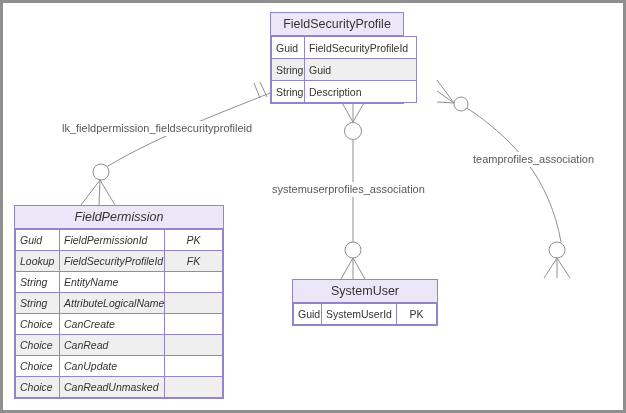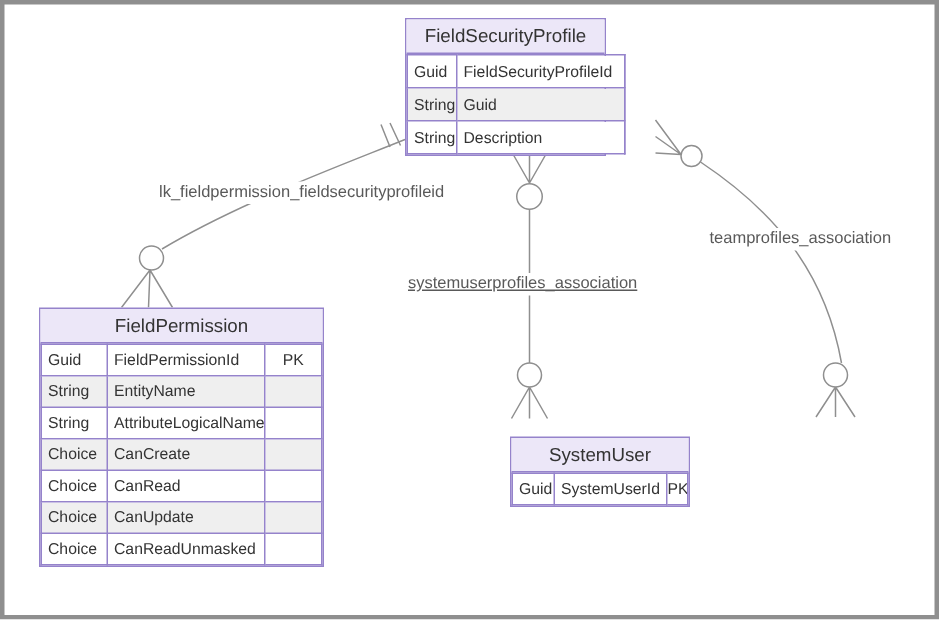--- a/index.html
+++ b/index.html
@@ -31,25 +31,25 @@
     border:1px solid #9583cb; padding:0 1px 0 4px; overflow:hidden;
     white-space:nowrap; background:#ffffff; font-size:10.5px; color:#333333;
   }
   .entity tr:nth-child(even) td { background:#efefef; }
   .entity td.key { text-align:center; padding:0; }
   .e-fsp td { height:21px; }
   .e-fp  td { height:20px; }
   .e-su  td { height:20px; }
   .e-team td { height:21px; }
   .e-fsp  { left:267px; top:9px;   width:134px; }
-  .e-fp   { left:23px;  top:202px; width:190px; }
-  .e-su   { left:289px; top:288px; width:120px;margin-left:48px; }
+  .e-fp   { left:11px;  top:202px; width:210px;font-style:italic; }
+  .e-su   { left:289px; top:276px; width:146px; }
   .e-team { left:510px; top:275px; width:99px;  }
-  .lbl-fp   { left:57px;  top:118px;margin-left:44px; }
-  .lbl-su   { left:267px; top:179px;text-decoration:underline; }
+  .lbl-fp   { left:57px;  top:118px; }
+  .lbl-su   { left:267px; top:179px; }
   .lbl-team { left:468px; top:149px; }
 </style>
 </head>
 <body>
 
 <div class="frame">
 
   <svg class="rel-layer" viewBox="3 3 620 407">
 
     <g>
@@ -116,20 +116,25 @@
           <col style="width:105px">
           <col>
         </colgroup>
       <tbody>
           <tr>
         <td>Guid</td>
         <td>FieldPermissionId</td>
         <td class="key">PK</td>
       </tr>
       <tr>
+        <td>Lookup</td>
+        <td>FieldSecurityProfileId</td>
+        <td class="key">FK</td>
+      </tr>
+      <tr>
         <td>String</td>
         <td>EntityName</td>
         <td class="key"></td>
       </tr>
       <tr>
         <td>String</td>
         <td>AttributeLogicalName</td>
         <td class="key"></td>
       </tr>
       <tr>

